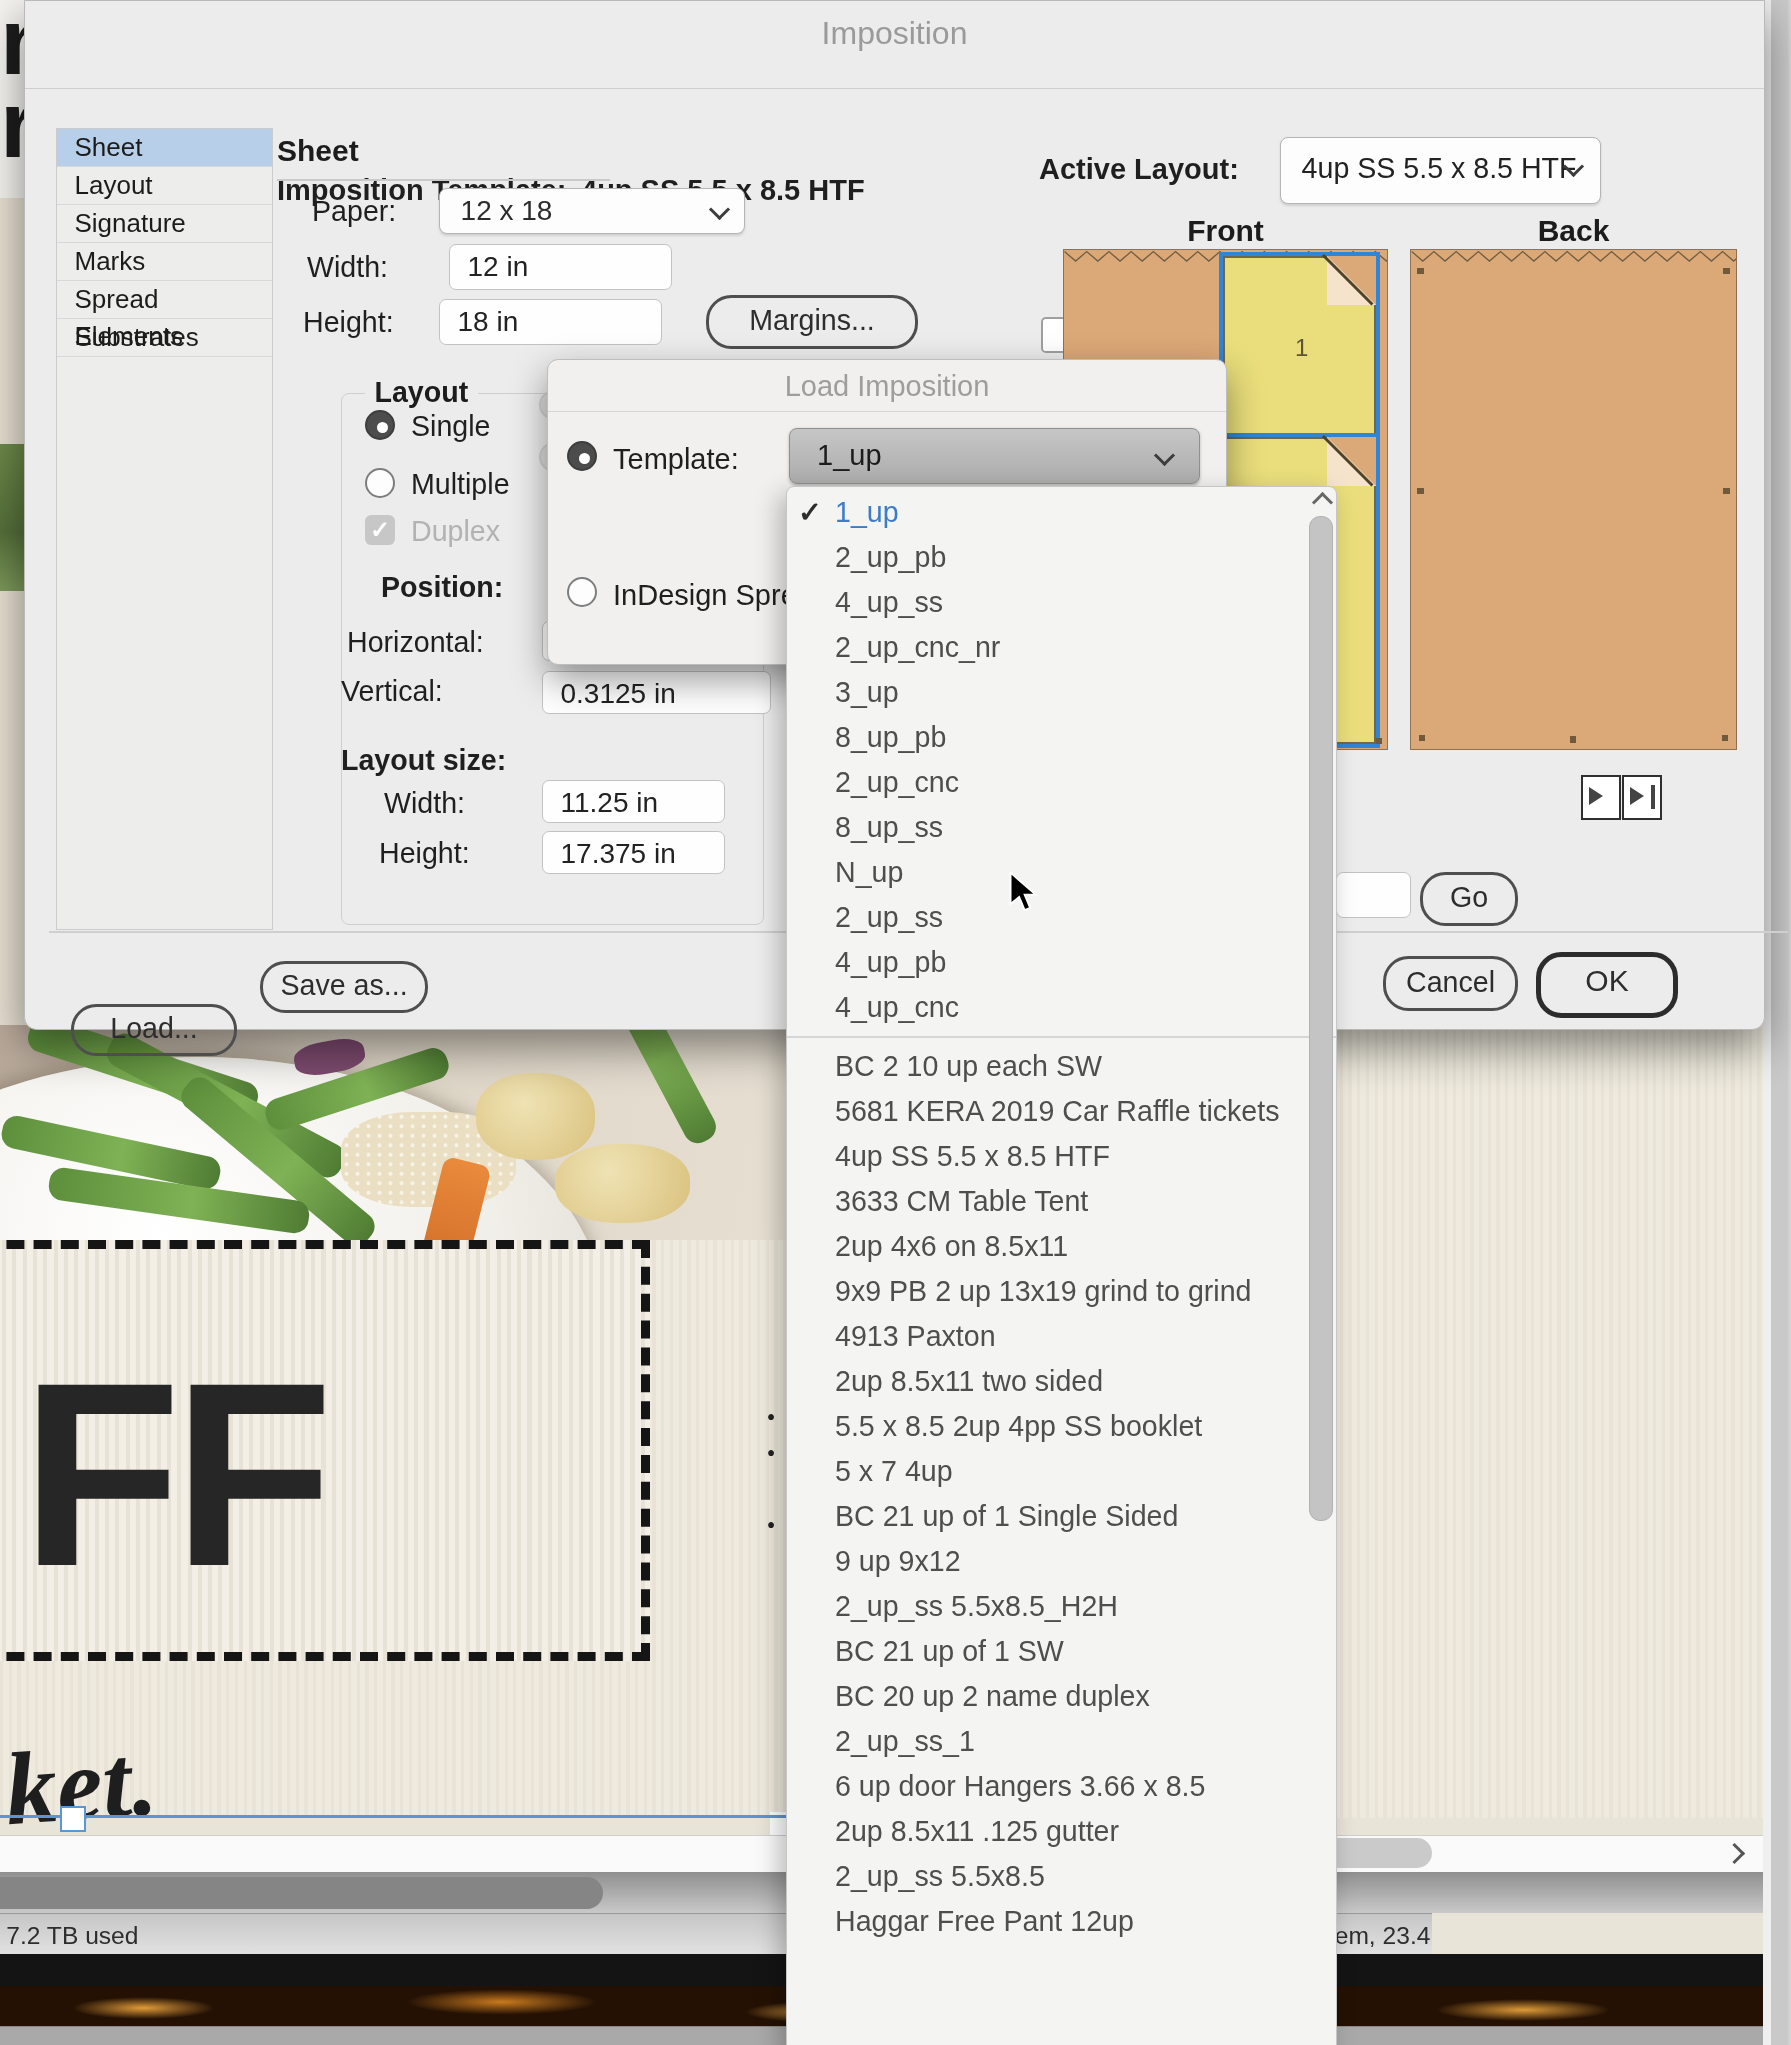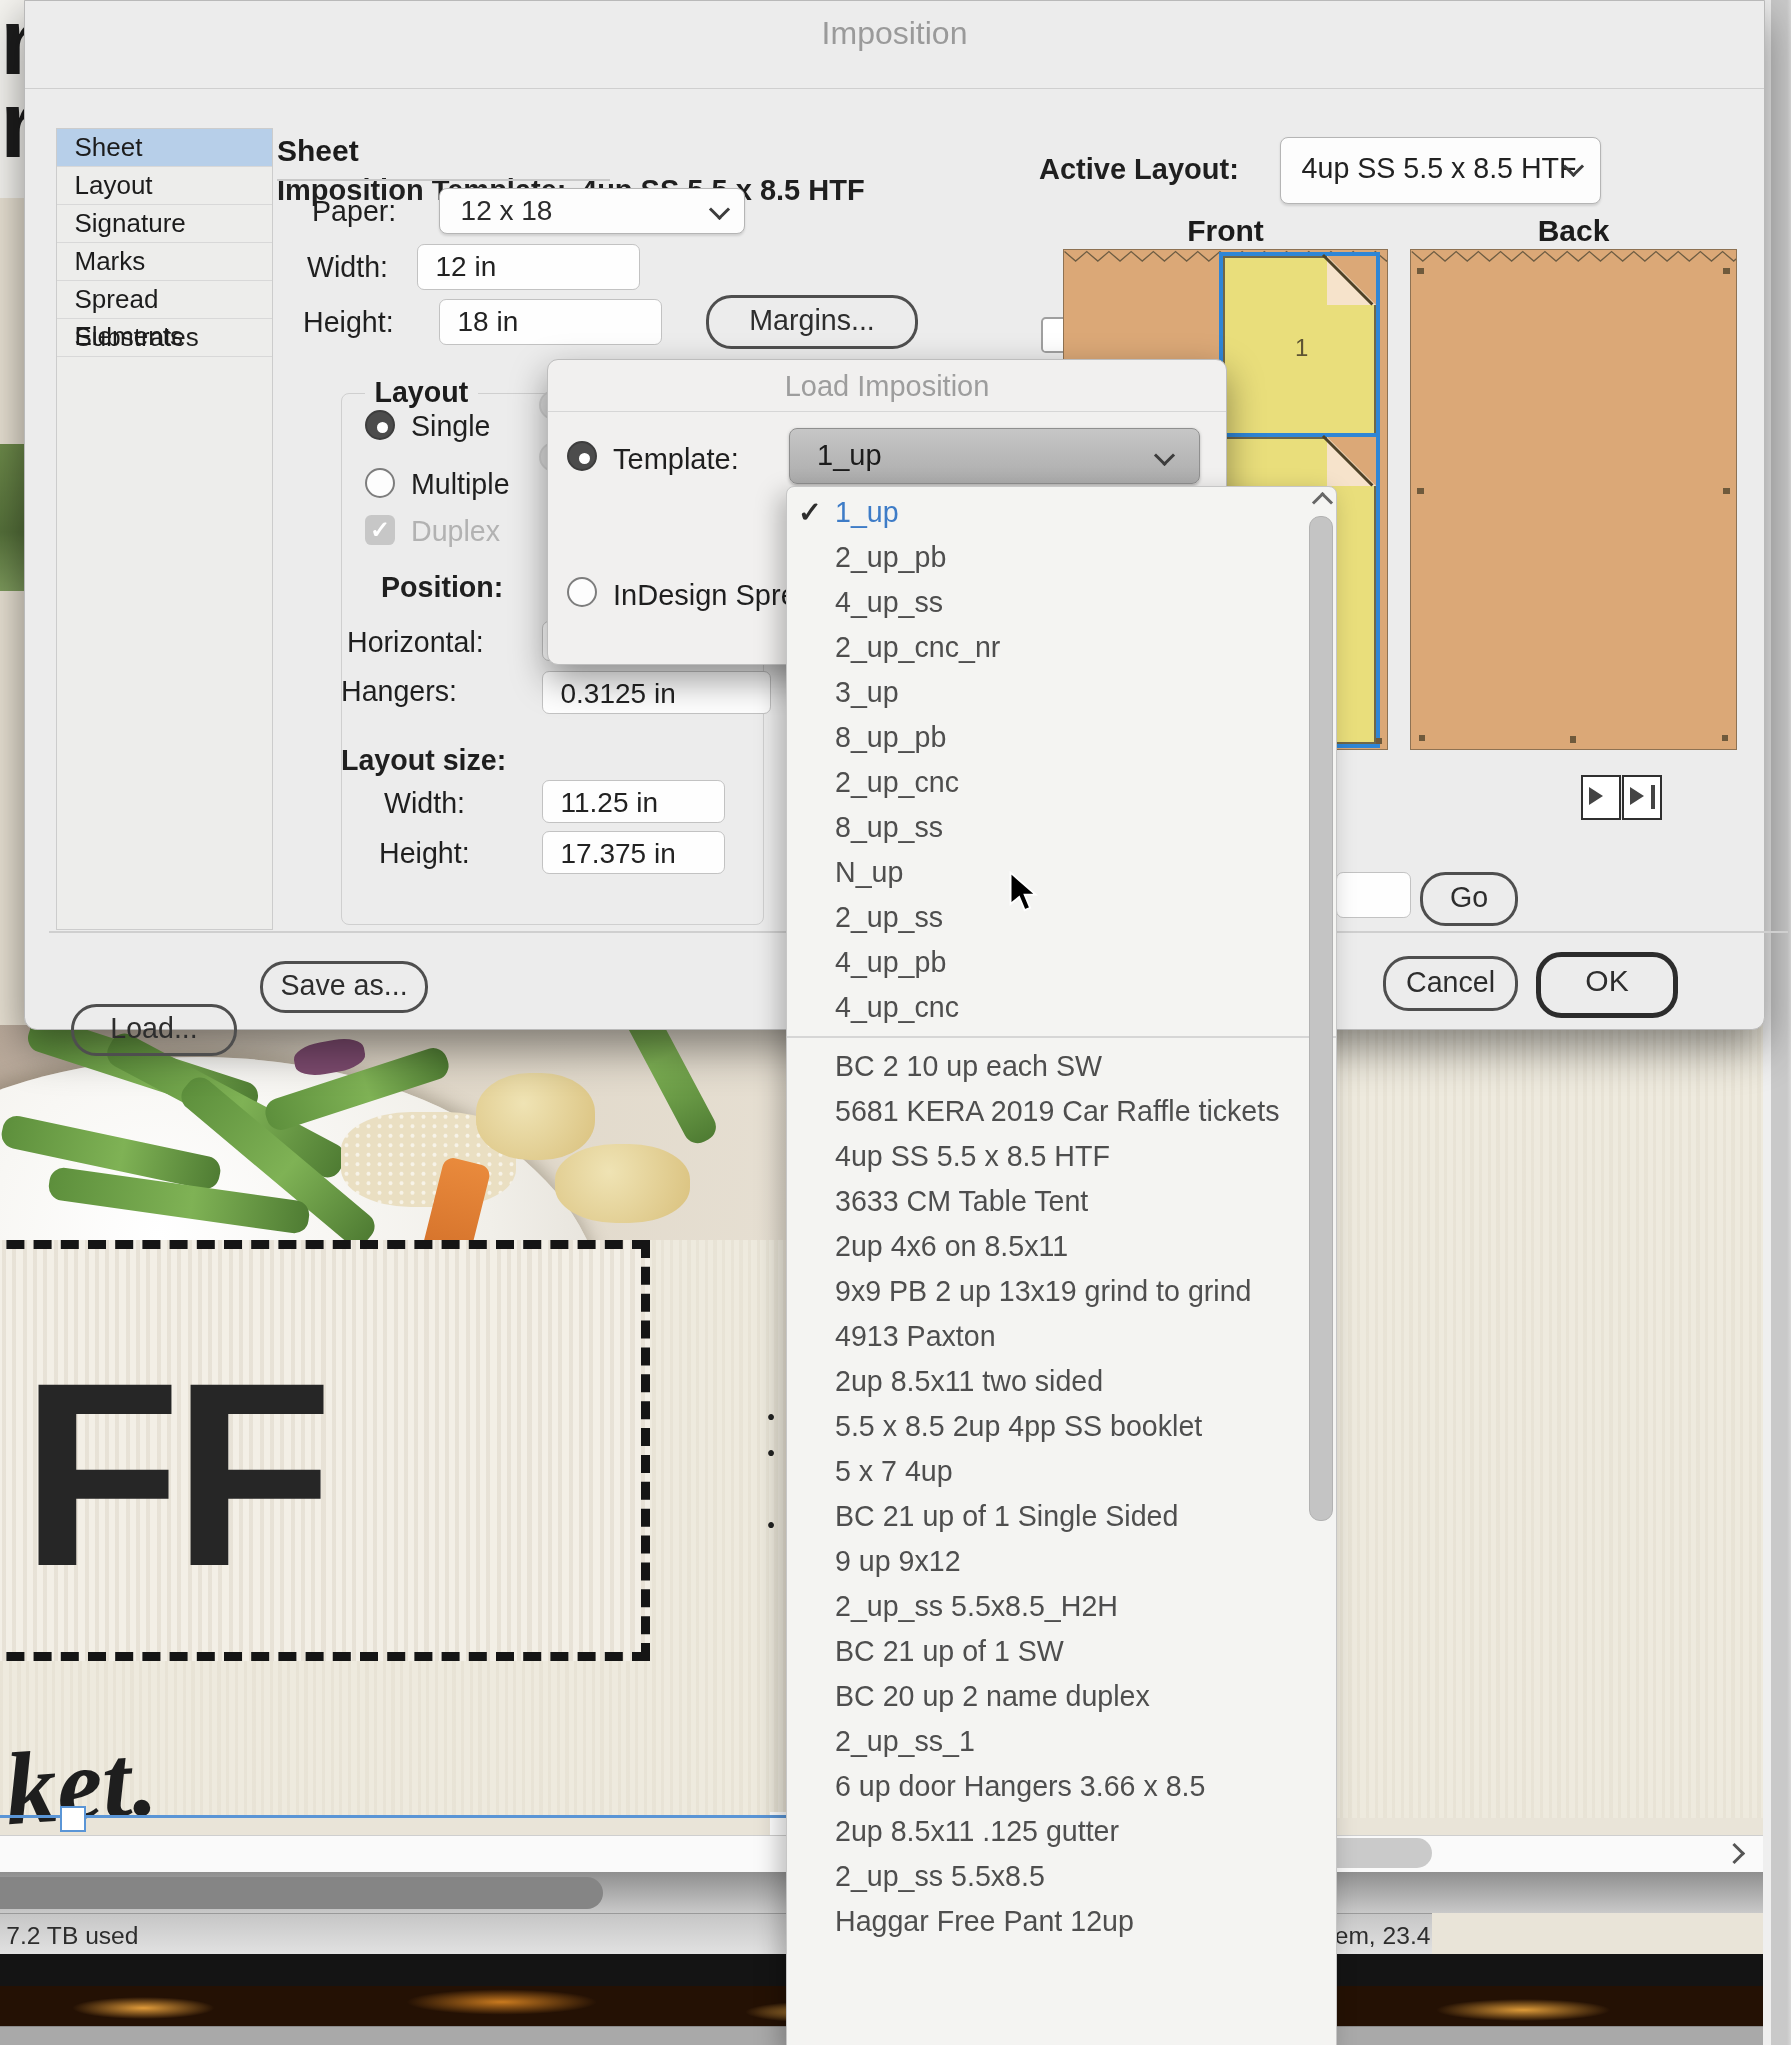--- a/index.html
+++ b/index.html
@@ -63,21 +63,21 @@
   .side-item.sel{background:#b7cfe9;}
   
   #sheet-heading{left:252px;top:133px;font-size:30px;font-weight:bold;color:#1c1c1c;}
   #sheet-rule{left:252px;top:178px;width:333px;height:1.6px;background:#c9c9c9;}
   .flabel{font-size:28.6px;color:#1f1f1f;}
   .field{background:#fefefe;border:1.6px solid #c2c2c2;border-radius:7.1px;font-size:28px;color:#222;}
   .field .fv{position:absolute;left:17.5px;top:6.3px;}
   #paper-label{left:287px;top:194px;}
   #paper-dd{left:414px;top:187px;width:304px;height:44px;}
   #width-label{left:282px;top:250px;}
-  #width-field{left:392px;top:243px;width:221px;height:44px;}
+  #width-field{left:424px;top:243px;width:221px;height:44px;}
   #height-label{left:278px;top:305px;}
   #height-field{left:414px;top:298px;width:221px;height:44px;}
   .pill{border:3.2px solid #4e4e4e;border-radius:25.4px;background:rgba(0,0,0,0);text-align:center;font-size:28.6px;color:#2d2d2d;}
   #margins-btn{left:681px;top:294px;width:206px;height:48px;line-height:44px;}
   
   #layout-box{left:316px;top:392px;width:421px;height:530px;border:1.6px solid #cfcfcf;border-radius:8px;}
   #layout-box-label{left:340px;top:375px;font-size:28.6px;font-weight:bold;color:#1c1c1c;background:#ececec;padding:0 9.5px;}
   .radio{width:30px;height:30px;border-radius:50%;box-sizing:border-box;}
   .radio.on{background:#4c4c4c;border:2.4px solid #3d3d3d;}
   .radio.on:after{content:"";position:absolute;left:9.5px;top:9.5px;width:11px;height:11px;border-radius:50%;background:#fff;}
@@ -289,21 +289,21 @@
     <span class="abs flabel" id="r-single-l">Single</span>
     <div class="abs radio off" id="r-multi"></div>
     <span class="abs flabel" id="r-multi-l">Multiple</span>
     <div class="abs" id="cb-duplex">✓</div>
     <span class="abs flabel" id="cb-duplex-l">Duplex</span>
     <span class="abs flabel" id="pos-label">Position:</span>
     <span class="abs flabel" id="horiz-label">Horizontal:</span>
     <div class="abs field" id="horiz-field">
         <span class="fv">0</span>
       </div>
-    <span class="abs flabel" id="vert-label">Hangers:</span>
+    <span class="abs flabel" id="vert-label">Vertical:</span>
     <div class="abs field" id="vert-field">
         <span class="fv">0.3125 in</span>
       </div>
     <span class="abs flabel" id="lsize-label">Layout size:</span>
     <span class="abs flabel" id="lw-label">Width:</span>
     <div class="abs field" id="lw-field">
         <span class="fv">11.25 in</span>
       </div>
     <span class="abs flabel" id="lh-label">Height:</span>
     <div class="abs field" id="lh-field">

